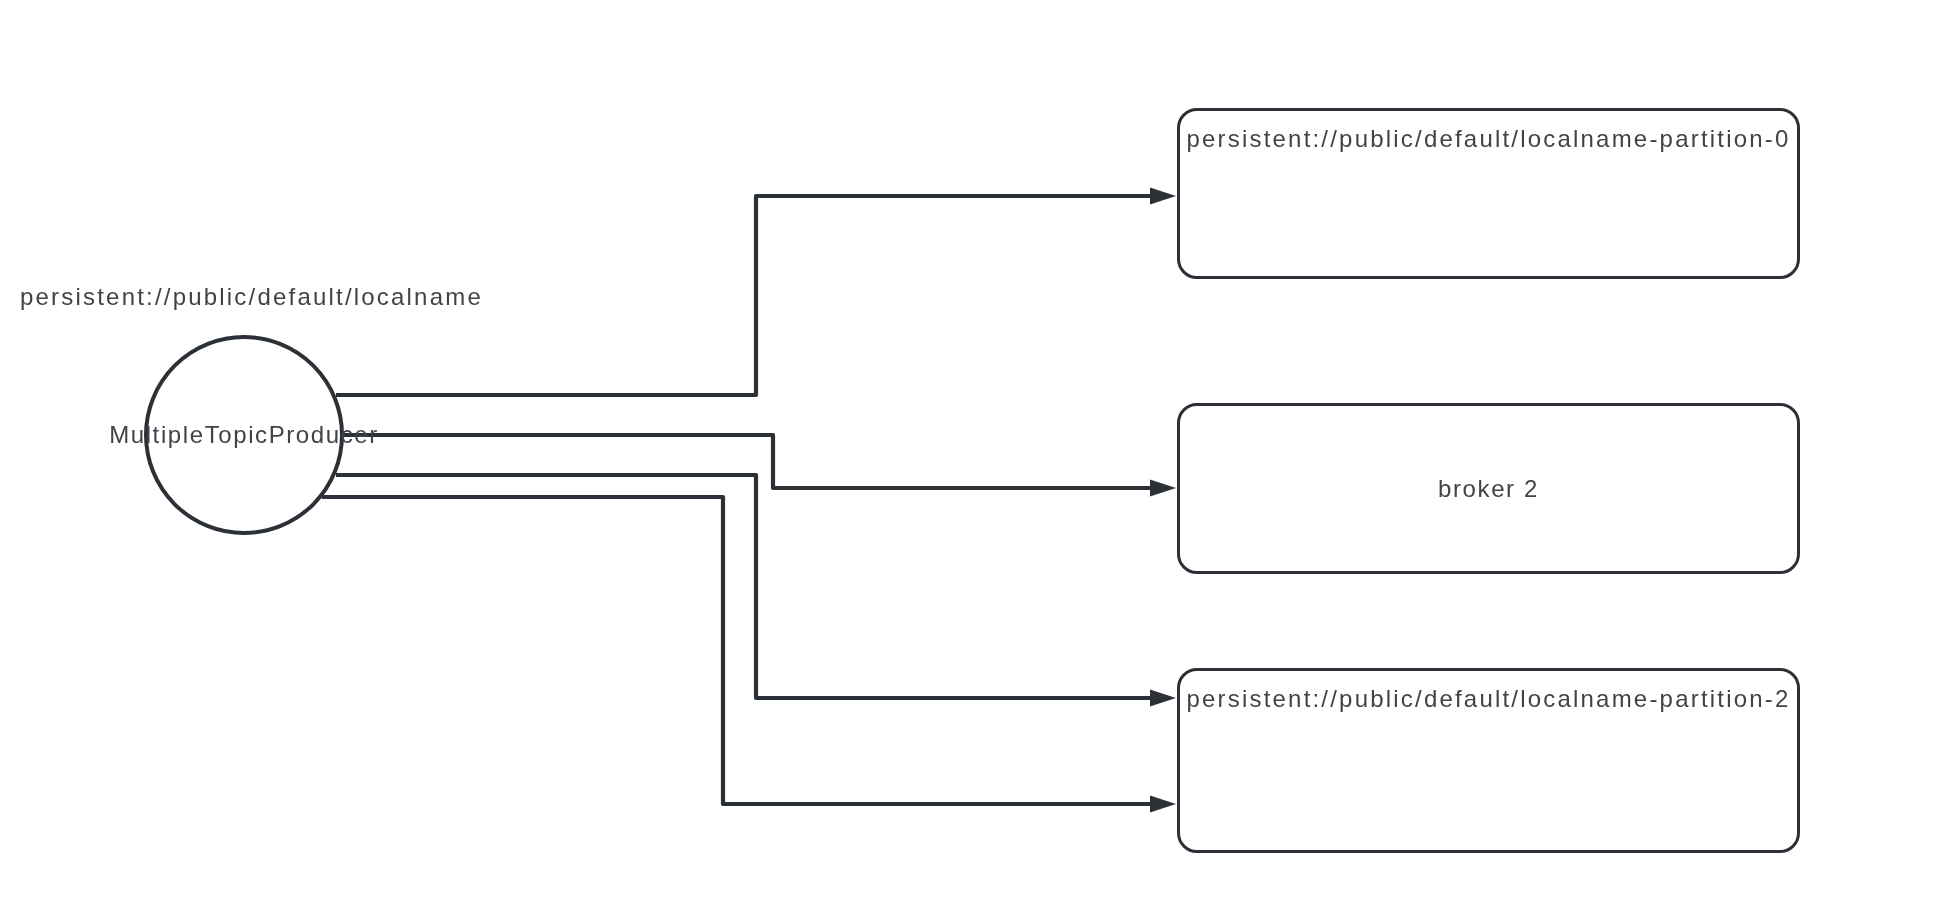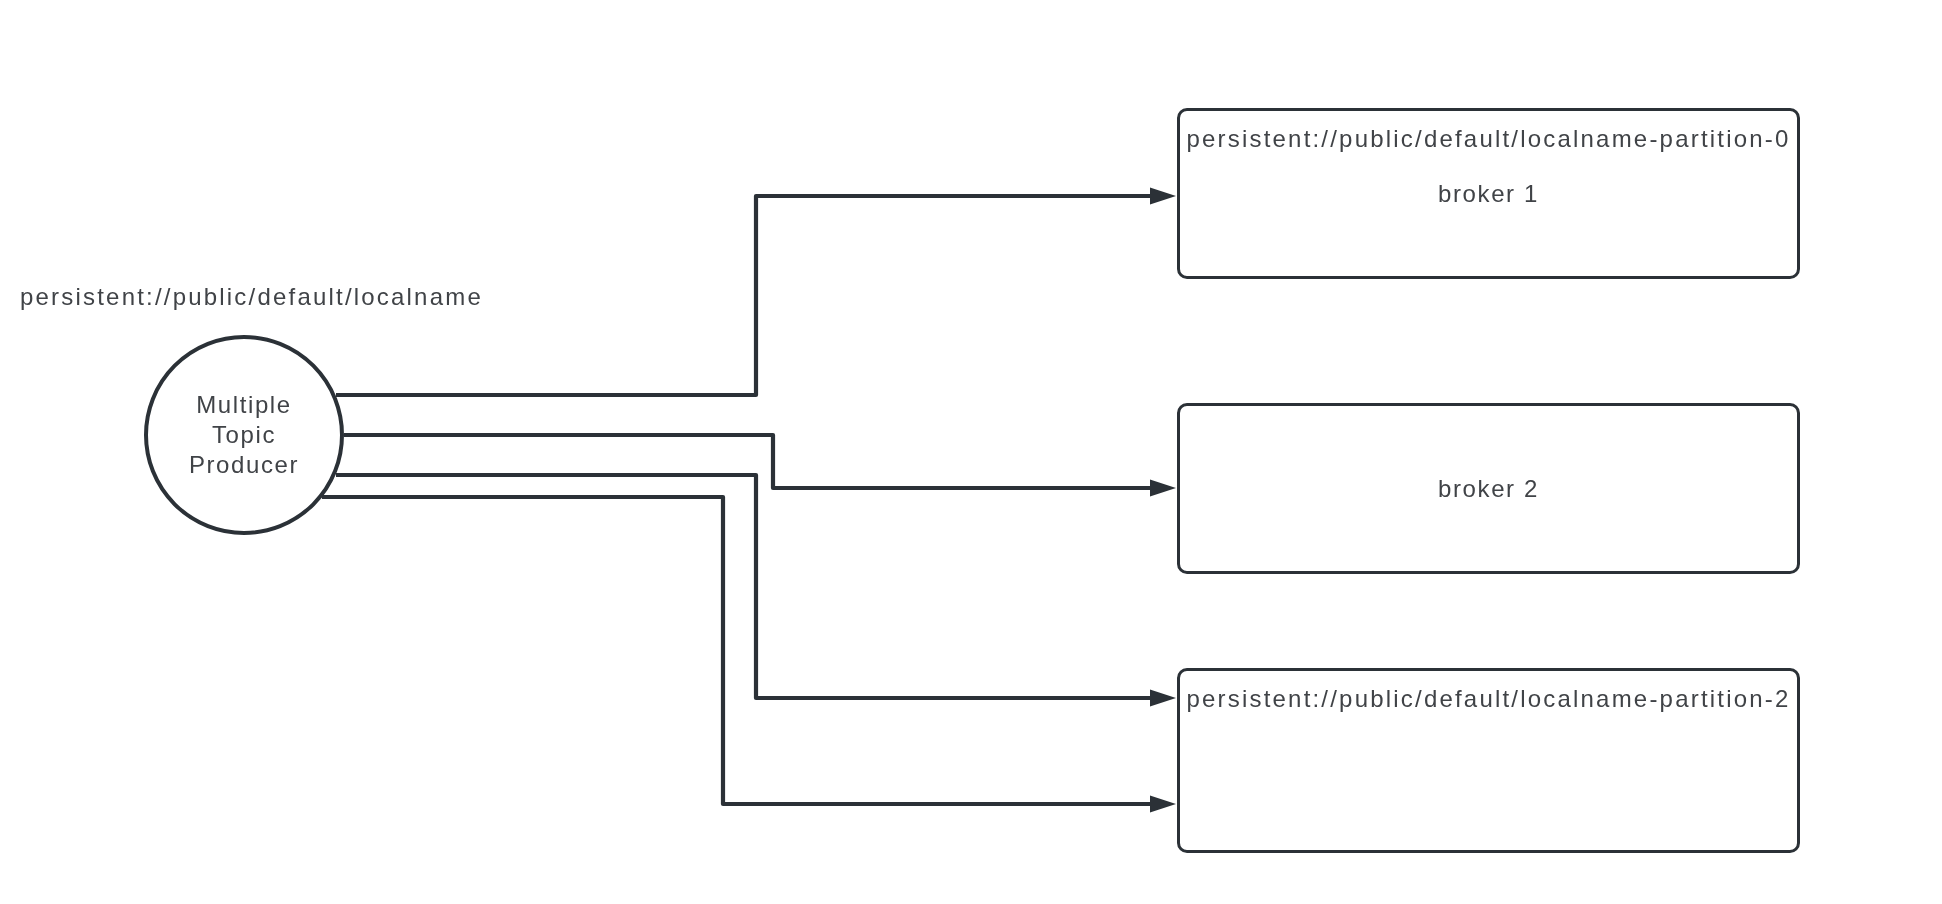--- a/index.html
+++ b/index.html
@@ -46,38 +46,38 @@
     position:absolute;
     left:144px;
     top:335px;
     width:200px;
     height:200px;
     border:4px solid var(--stroke);
     border-radius:50%;
     background:var(--bg);
     box-sizing:border-box;
     display:flex;
-    flex-direction:column;
+    flex-direction:row;
     align-items:center;
     justify-content:center;
   }
   .producer-line{
     font-size:24px;
     line-height:30px;
     letter-spacing:1.6px;
     text-align:center;
     white-space:nowrap;
   }
   .pbox{
     position:absolute;
     left:1177px;
     width:623px;
     height:171px;
     border:3.5px solid var(--stroke);
-    border-radius:10px;
+    border-radius:20px;
     background:var(--bg);
     box-sizing:border-box;
   }
   .pbox .ptopic{
     position:absolute;
     left:0;right:0;
     top:14px;
     font-size:24px;
     line-height:28px;
     letter-spacing:2.2px;
@@ -123,21 +123,20 @@
   <div class="topic-label">persistent://public/default/localname</div>
 
   <div class="producer">
     <div class="producer-line">Multiple</div>
     <div class="producer-line">Topic</div>
     <div class="producer-line">Producer</div>
   </div>
 
   <div class="pbox" style="top:108px;">
     <div class="ptopic">persistent://public/default/localname-partition-0</div>
-    <div class="pbroker">broker 1</div>
   </div>
 
   <div class="pbox" style="top:403px;">
     <div class="pbroker">broker 2</div>
   </div>
 
   <div class="pbox" style="top:668px;height:185px;">
     <div class="ptopic">persistent://public/default/localname-partition-2</div>
   </div>
 

